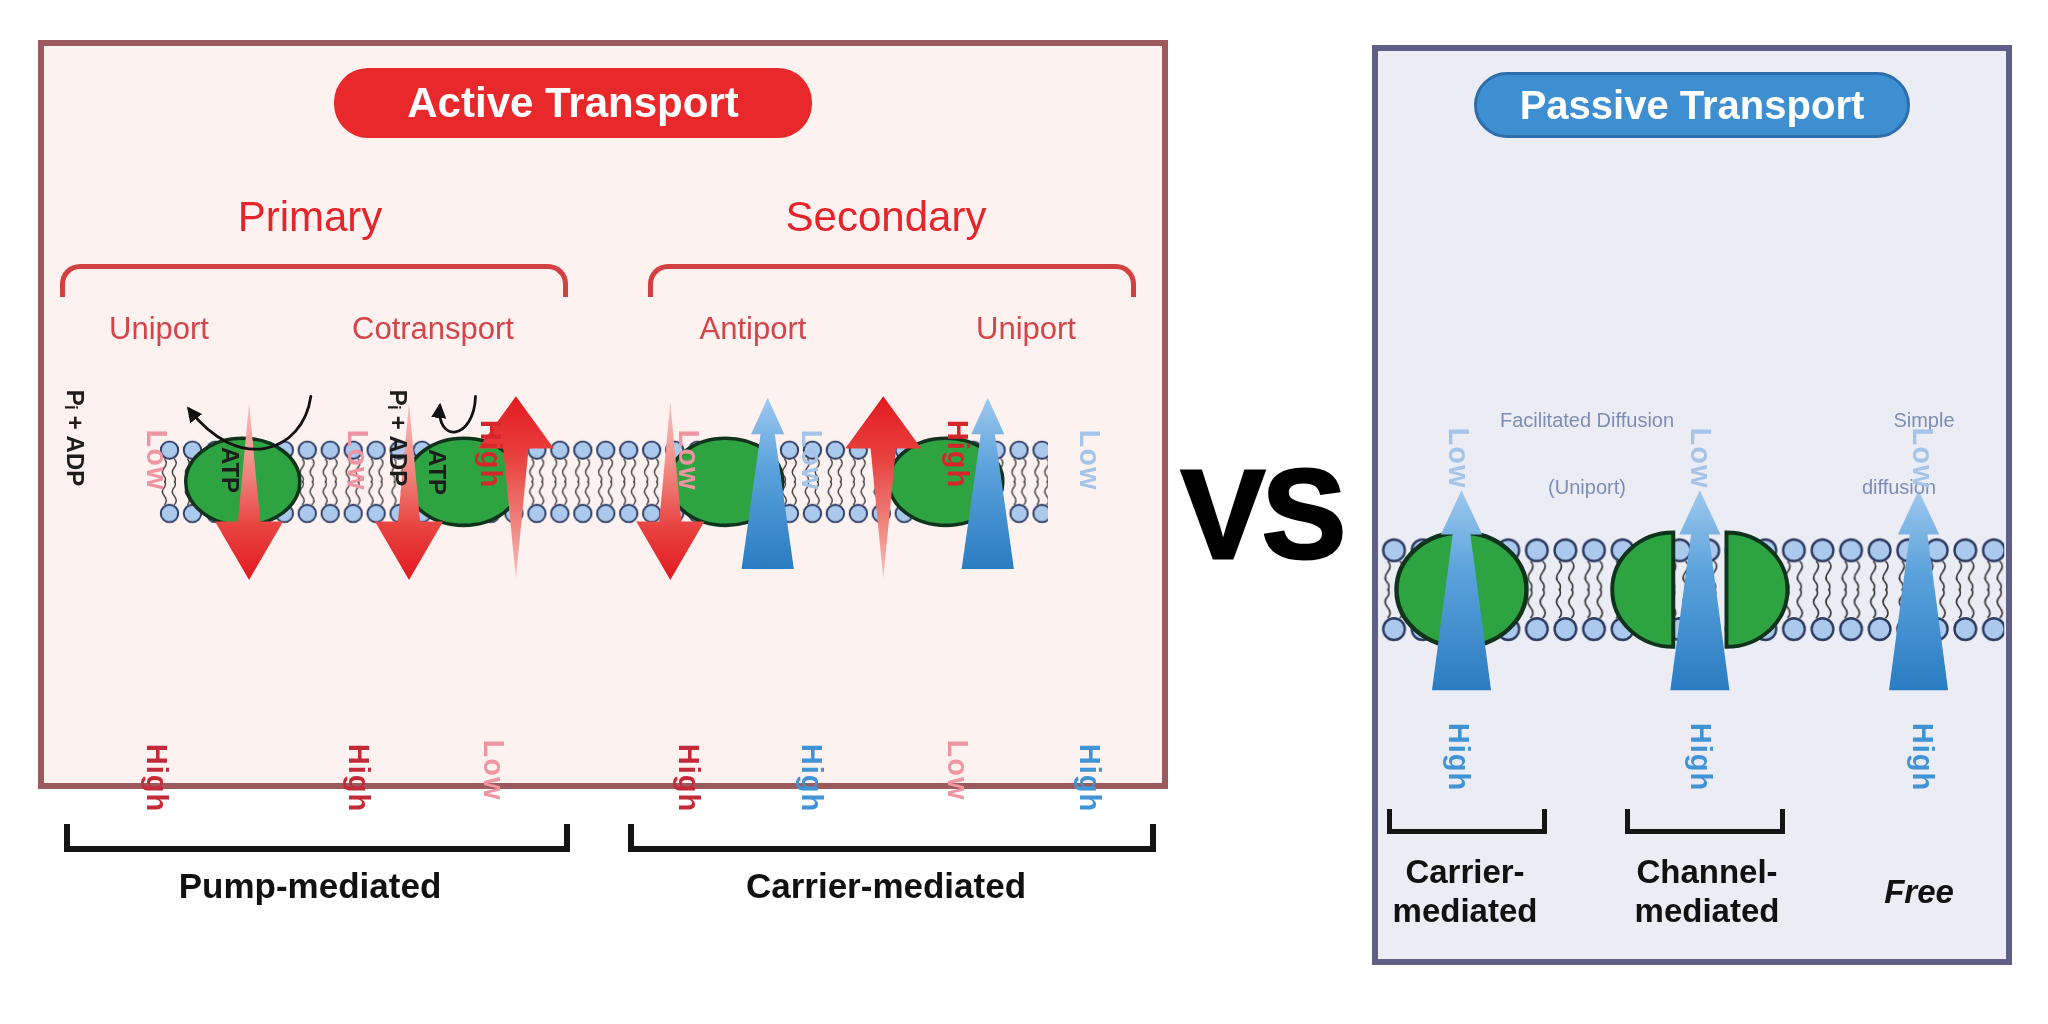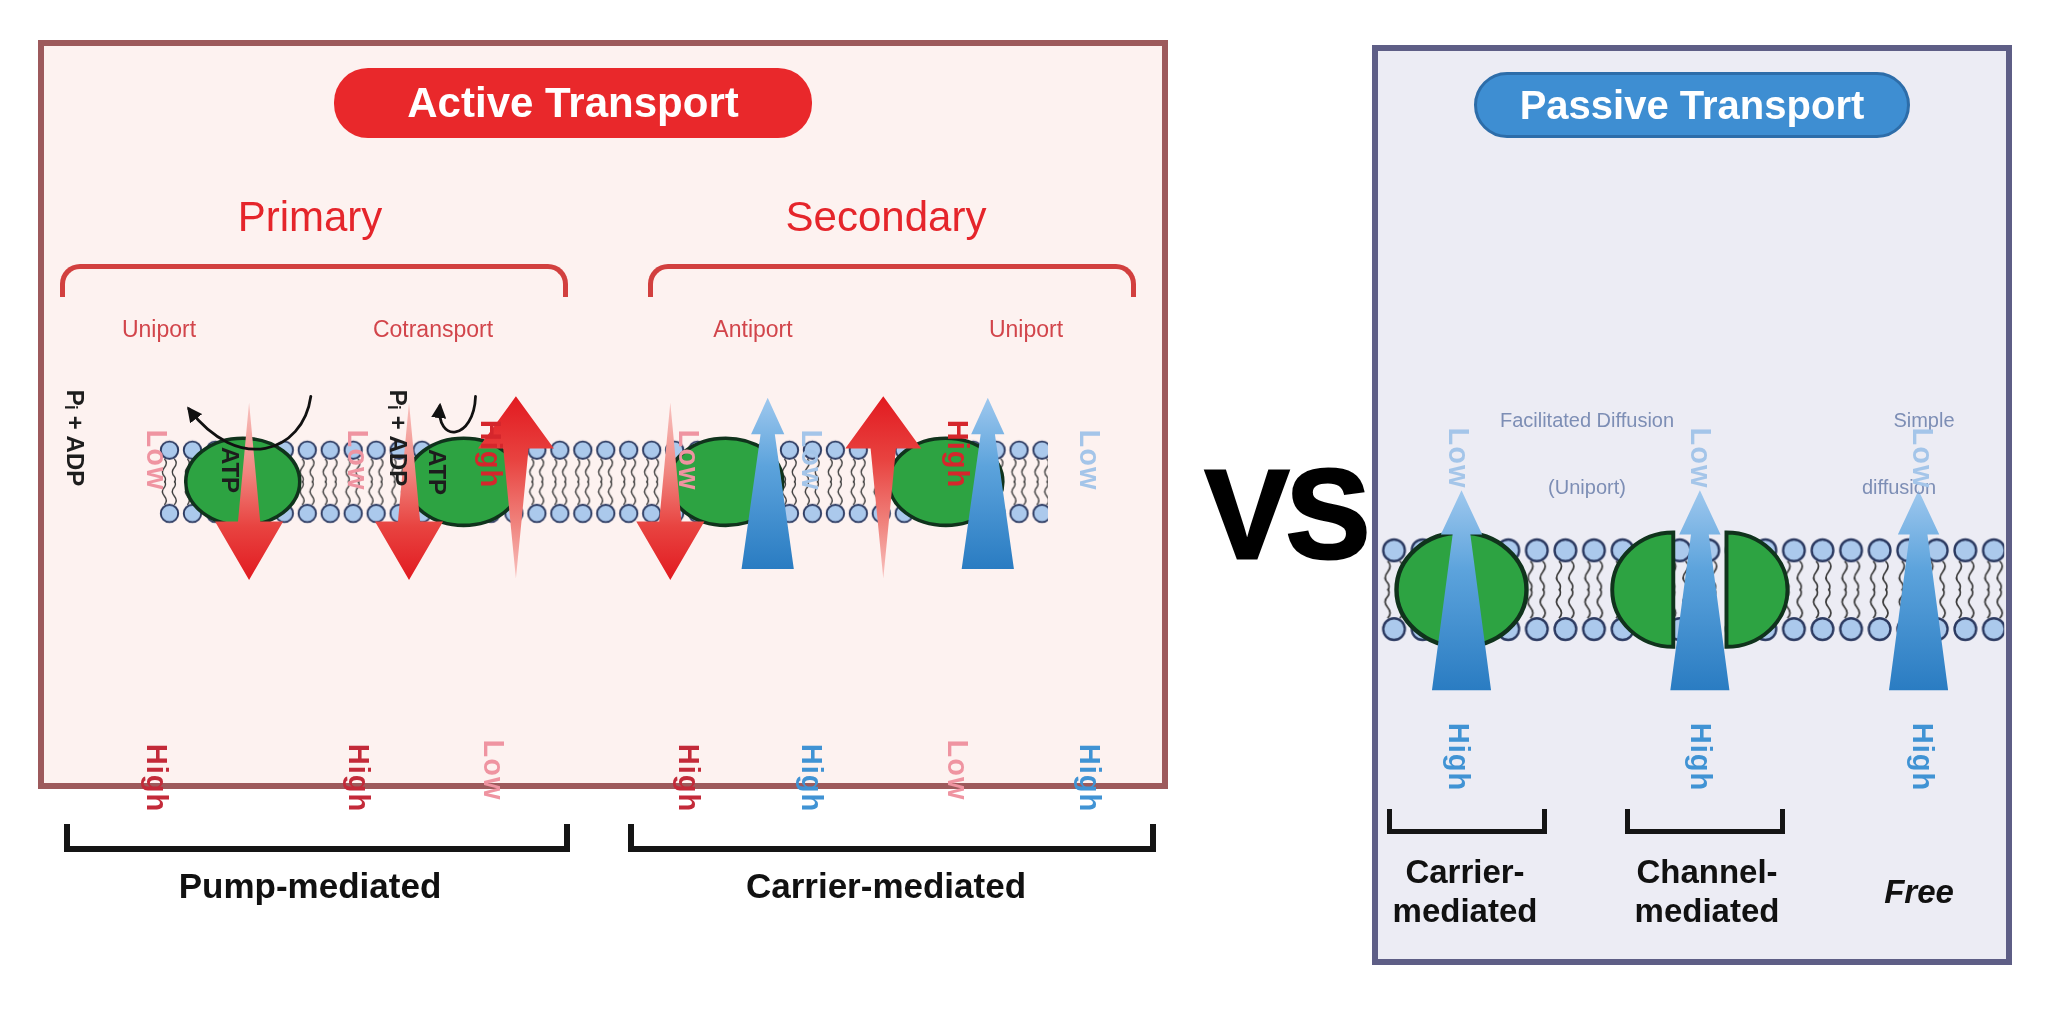--- a/index.html
+++ b/index.html
@@ -14,36 +14,36 @@
   .pill{position:absolute;display:flex;align-items:center;justify-content:center;
         color:#ffffff;font-weight:bold;border-radius:34px;white-space:nowrap;}
   .pill-red{left:296px;top:28px;width:478px;height:70px;background:#e9282b;font-size:42px;}
   .pill-blue{left:102px;top:27px;width:436px;height:66px;background:#3e8ed2;
              border:3px solid #2d6da9;box-sizing:border-box;font-size:40px;}
   .clab{position:absolute;transform:translate(-50%,-50%);white-space:nowrap;text-align:center;}
   .vlab{position:absolute;transform:translate(-50%,-50%) rotate(90deg);
         white-space:nowrap;font-weight:bold;font-size:29px;letter-spacing:1px;}
   .ann{font-size:24px;color:#1d1d1d;letter-spacing:0;}
   .h-red{font-size:42px;font-weight:normal;color:#e5252b;}
-  .col-red{font-size:23px;color:#d2454b;}
+  .col-red{font-size:31px;color:#d2454b;}
   .pink{color:#ef94a1;}
   .dred{color:#c32a39;}
   .bred{color:#d5262c;}
   .lblue{color:#a4c5e9;}
   .sblue{color:#4093d4;}
   .rbracket{position:absolute;height:28px;border:5px solid #d2403f;border-bottom:none;
             border-radius:20px 20px 0 0;}
   .bbracket{position:absolute;height:22px;border:6px solid #151515;border-top:none;}
   .bbracket-sm{position:absolute;height:20px;border:5px solid #151515;border-top:none;}
   .footer-label{font-size:35px;font-weight:bold;color:#111111;}
   .p-head{font-size:20px;color:#7d8eb5;}
   .p-footer{font-size:33px;font-weight:bold;color:#111111;line-height:1.15;}
   .free{font-style:italic;}
   .vs{position:absolute;left:1262px;top:514px;transform:translate(-50%,-50%);
-      font-size:126px;font-weight:900;color:#000000;letter-spacing:-3px;margin-left:24px;
+      font-size:126px;font-weight:900;color:#000000;letter-spacing:-3px;
       -webkit-text-stroke:3px #000;}
 </style>
 </head>
 <body>
 
 <div class="canvas">
 
   <div class="panel panel-active">
 
     <svg class="layer" viewBox="0 0 1130 946">

